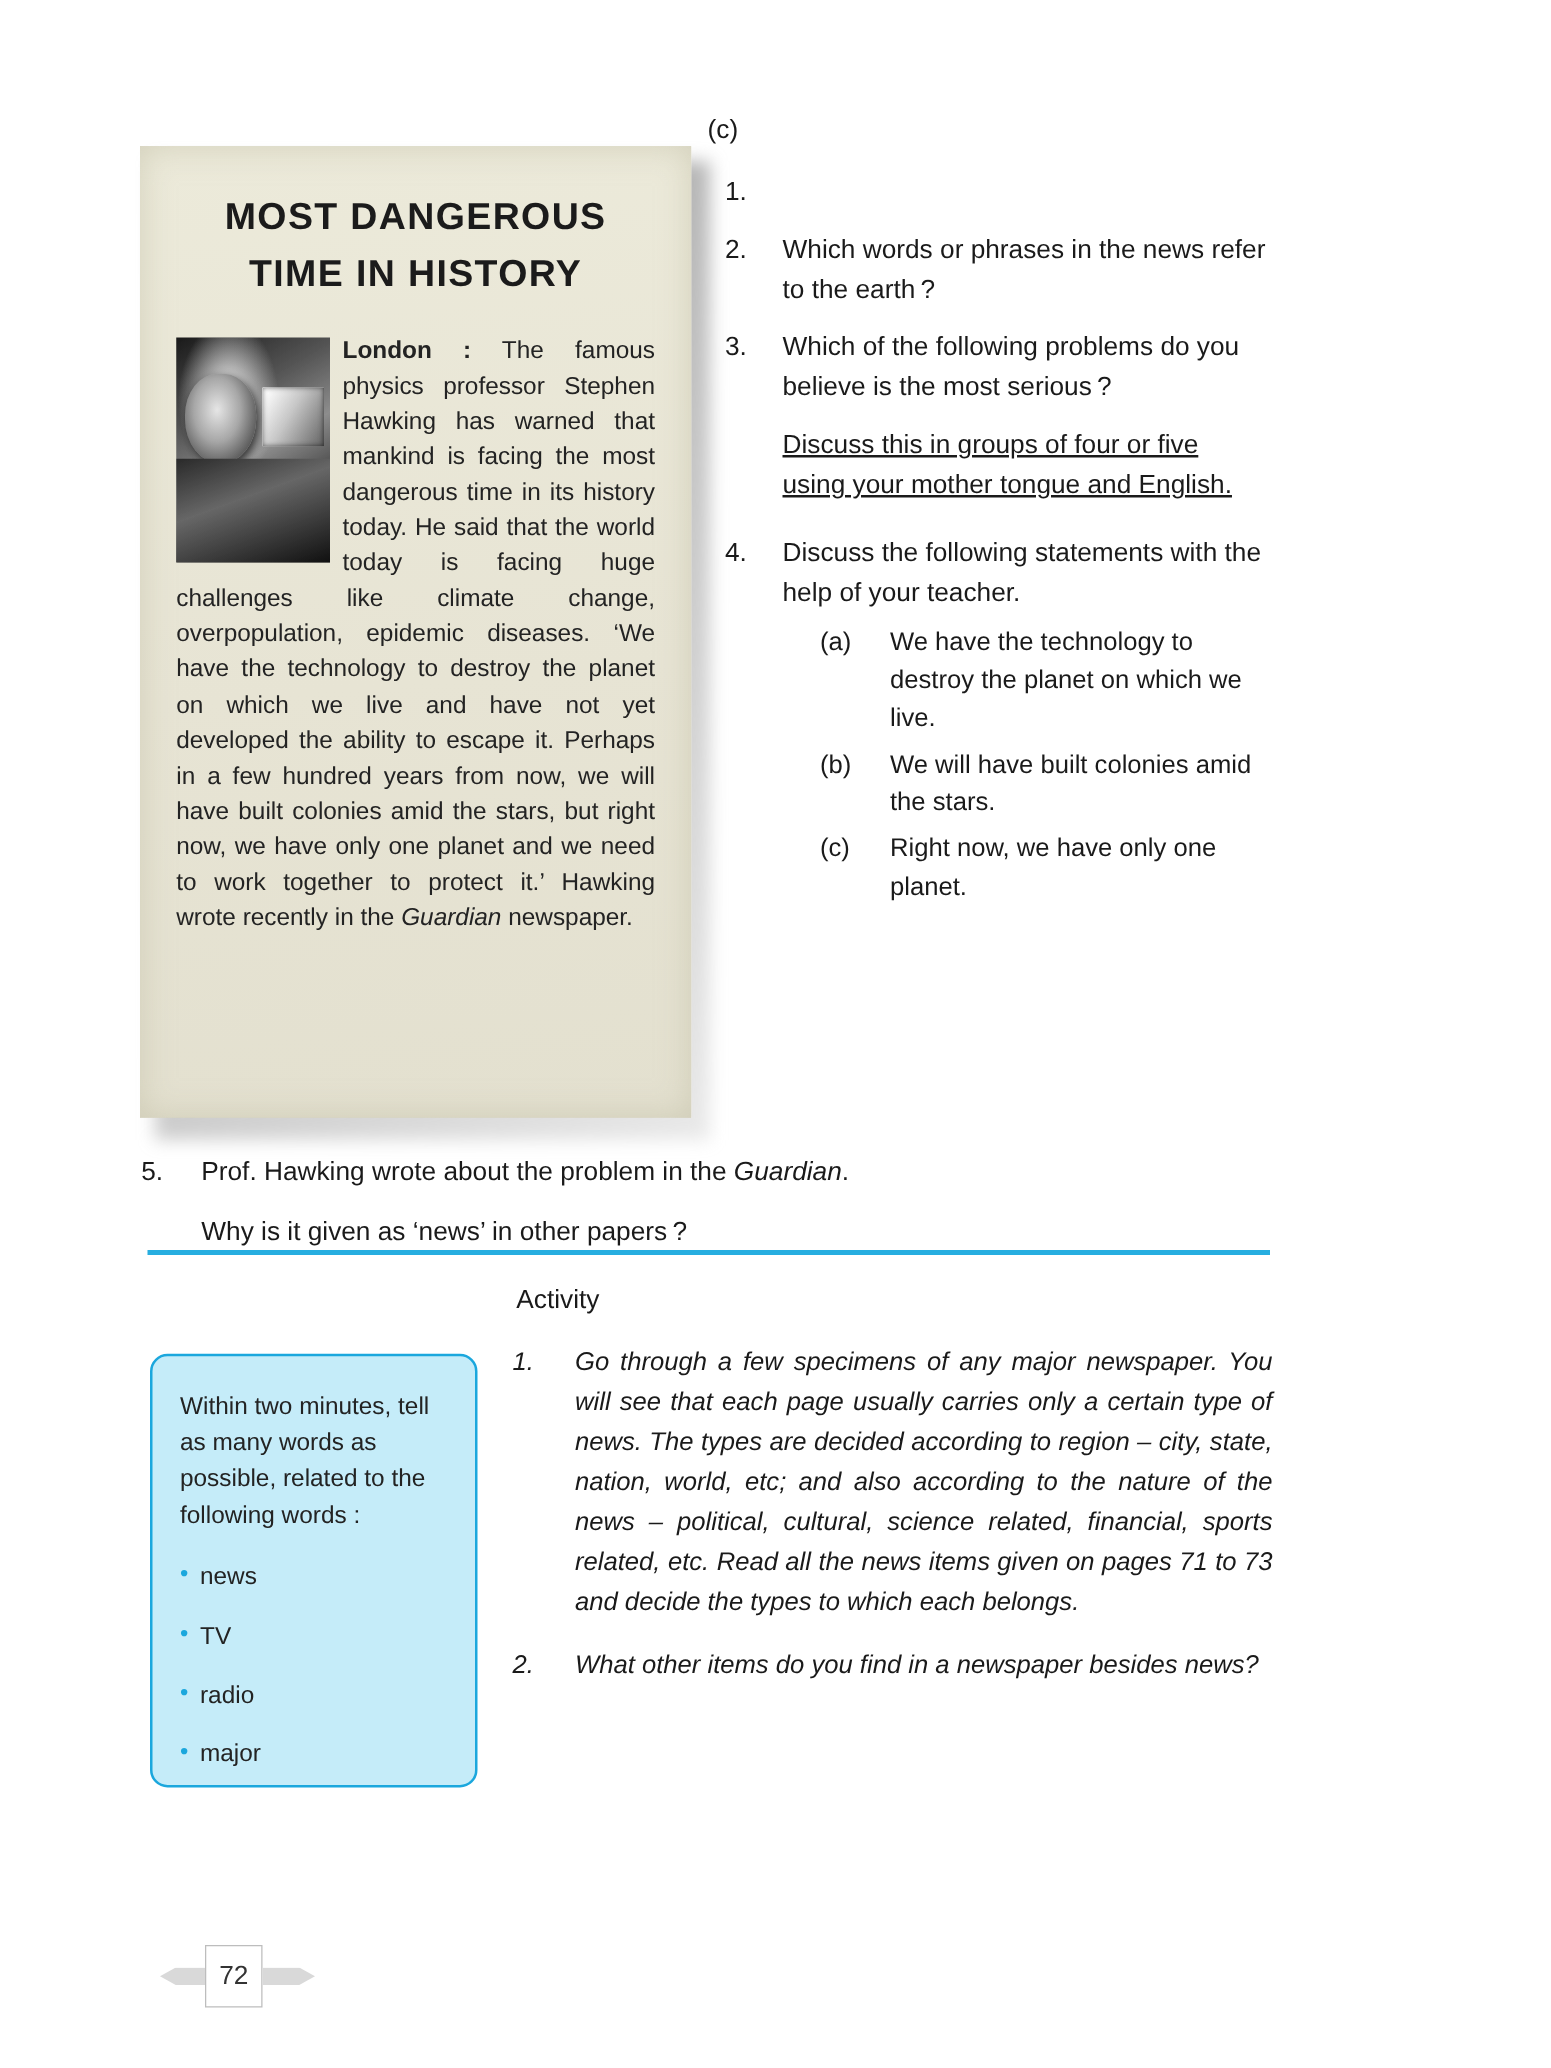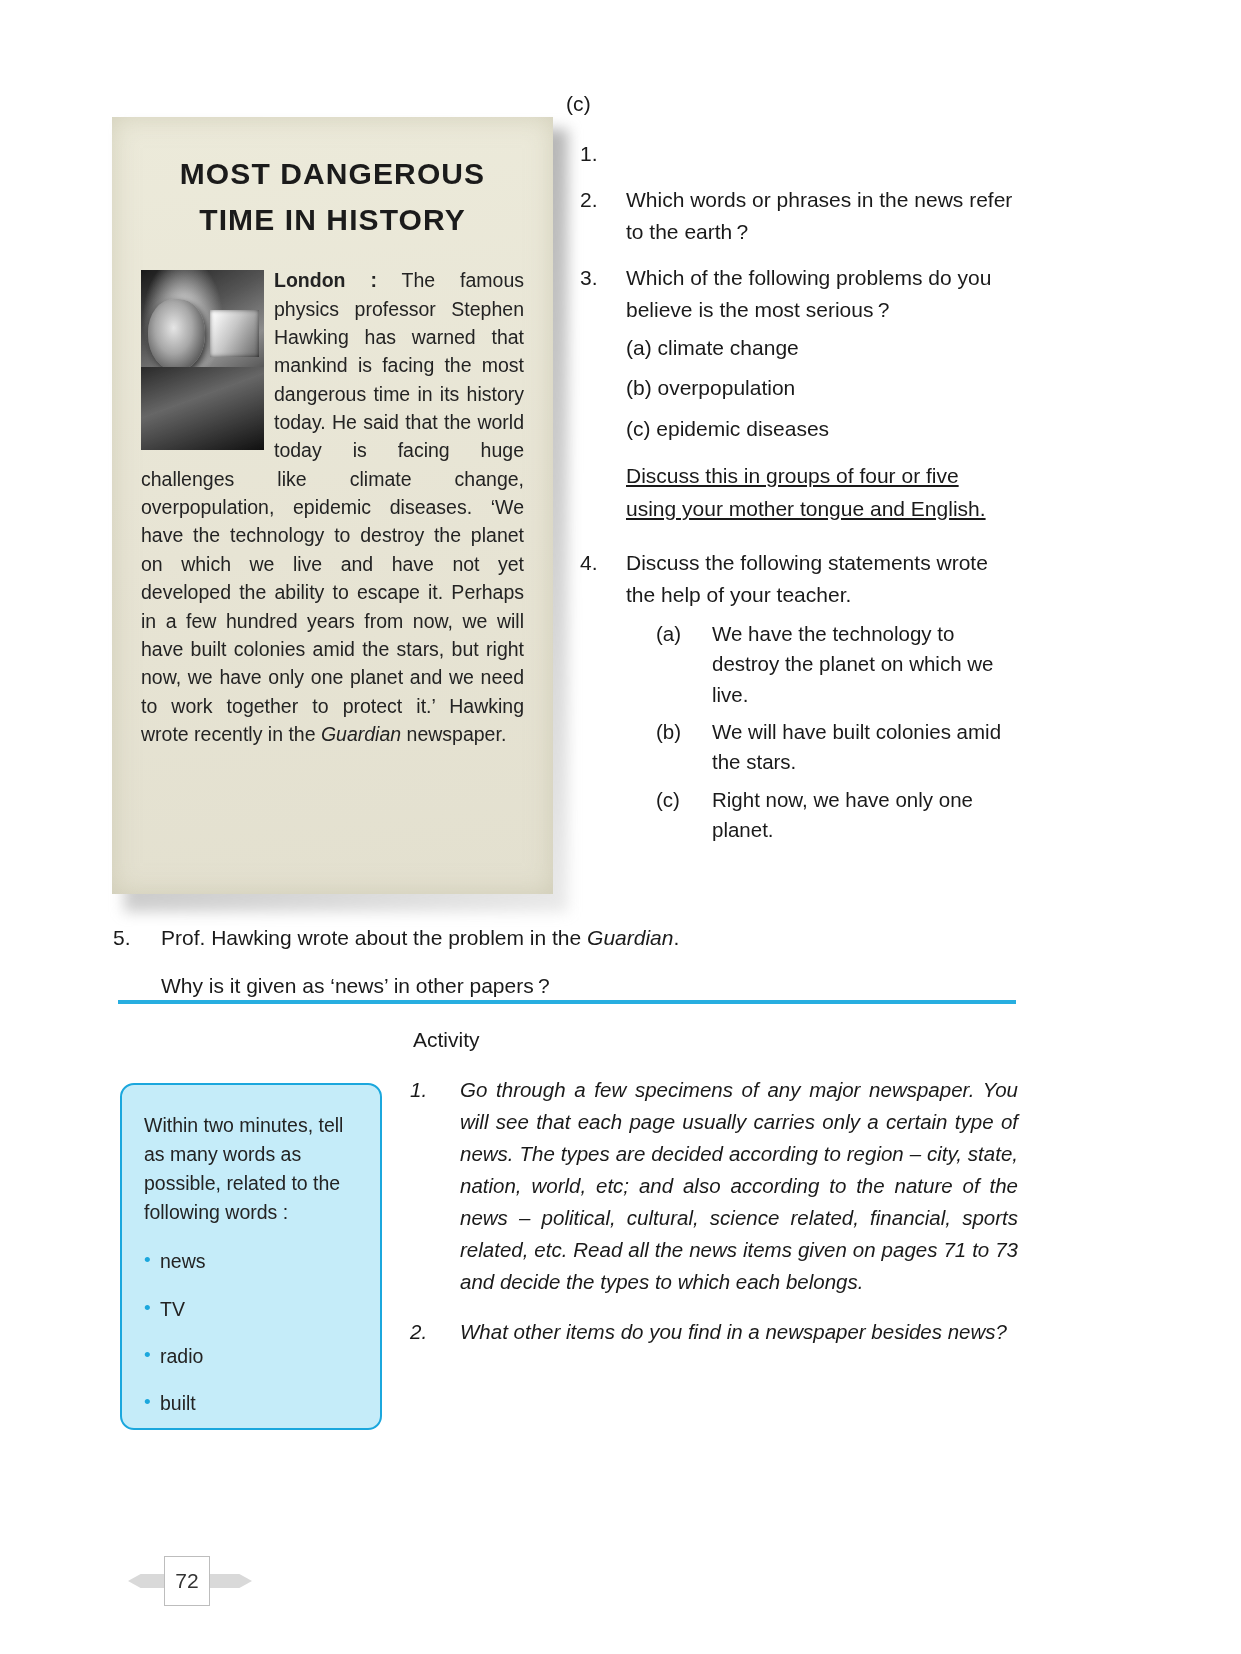--- a/index.html
+++ b/index.html
@@ -292,31 +292,26 @@
     <div class="q-item">
       <div class="q-num">2.</div>
       <div class="q-text">Which words or phrases in the news refer to the earth ?</div>
     </div>
 
     <div class="q-item" style="margin-bottom:4px;">
       <div class="q-num">3.</div>
       <div class="q-text">Which of the following problems do you believe is the most serious ?</div>
     </div>
 
-    <div class="q-sub">
-      <div class="q-sub-row">(a) climate change</div>
-      <div class="q-sub-row">(b) overpopulation</div>
-      <div class="q-sub-row">(c) epidemic diseases</div>
-    </div>
 
     <div class="q-note">Discuss this in groups of four or five using your mother tongue and English.</div>
 
     <div class="q-item" style="margin-top:22px;margin-bottom:2px;">
       <div class="q-num">4.</div>
-      <div class="q-text">Discuss the following statements wrote the help of your teacher.</div>
+      <div class="q-text">Discuss the following statements with the help of your teacher.</div>
     </div>
 
     <div class="q4-sub">
       <div class="q4-row">
         <div class="q4-tag">(a)</div>
         <div class="q4-txt">We have the technology to destroy the planet on which we live.</div>
       </div>
       <div class="q4-row">
         <div class="q4-tag">(b)</div>
         <div class="q4-txt">We will have built colonies amid the stars.</div>
@@ -339,21 +334,21 @@
   <div class="divider"></div>
 
   <div class="activity-head">Activity</div>
 
   <div class="bluebox">
     <p>Within two minutes, tell as many words as possible, related to the following words :</p>
     <ul>
       <li>news</li>
       <li>TV</li>
       <li>radio</li>
-      <li>built</li>
+      <li>major</li>
     </ul>
   </div>
 
   <div class="act-col">
     <div class="act-item">
       <div class="act-num">1.</div>
       <div class="act-text">Go through a few specimens of any major newspaper. You will see that each page usually carries only a certain type of news. The types are decided according to region – city, state, nation, world, etc; and also according to the nature of the news – political, cultural, science related, financial, sports related, etc. Read all the news items given on pages 71 to 73 and decide the types to which each belongs.</div>
     </div>
     <div class="act-item">
       <div class="act-num">2.</div>

